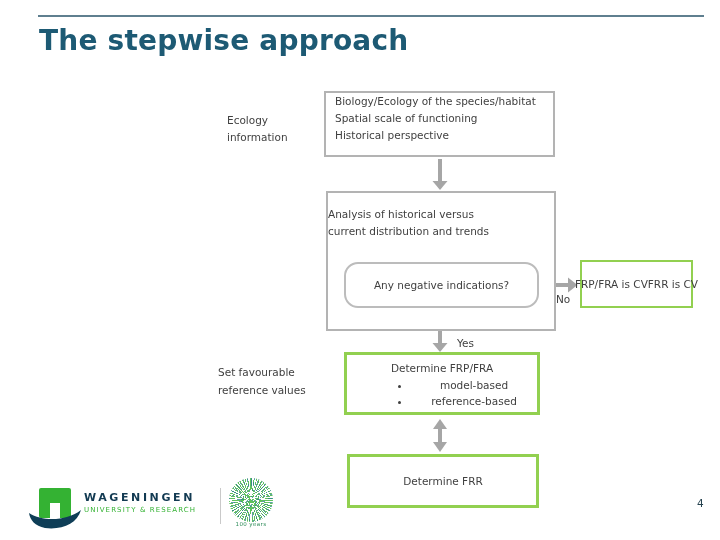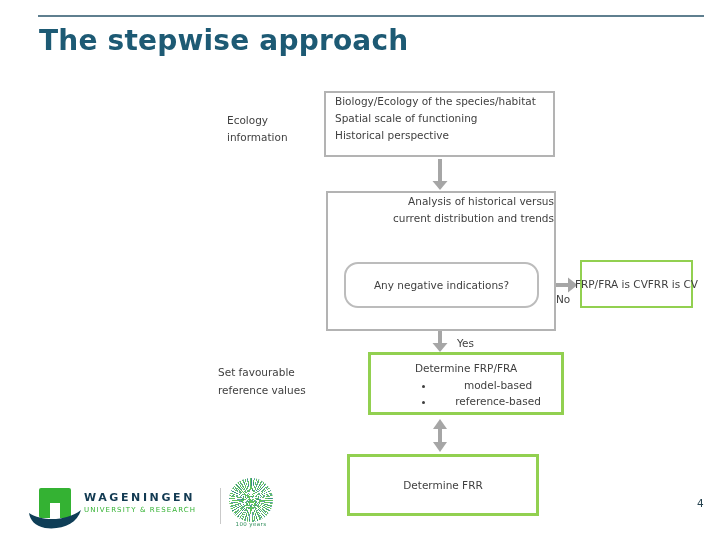--- a/index.html
+++ b/index.html
@@ -20,32 +20,32 @@
   .lbl-no{left:556px;top:291px;}
   .lbl-yes{left:457px;top:335px;}
 
   .box{
     position:absolute;box-sizing:border-box;background:#ffffff;
     color:#3f3f3f;font-size:10.5px;line-height:17px;white-space:nowrap;
   }
   .box-gray{border:2px solid #b3b3b3;}
   .box-green{border:3px solid #92d050;}
   .box1{left:324px;top:91px;width:231px;height:66px;padding:0 2px 0 9px;}
-  .box2{left:326px;top:191px;width:230px;height:140px;text-align:right;padding-top:0;}
+  .box2{left:326px;top:191px;width:230px;height:140px;text-align:left;padding-top:13px;}
   .box-q{
     left:344px;top:262px;width:195px;height:46px;border-radius:14px;border-color:#bcbcbc;
     display:flex;align-items:center;justify-content:center;
   }
   .box-cv{
     left:580px;top:260px;width:113px;height:48px;border-width:2.5px;line-height:16px;
     display:flex;flex-direction:row;align-items:center;justify-content:center;
   }
-  .box-frp{left:344px;top:352px;width:196px;height:63px;text-align:center;padding-top:5px;margin-left:24px;}
+  .box-frp{left:344px;top:352px;width:196px;height:63px;text-align:center;padding-top:5px;}
   .box-frp ul{margin:0 0 0 48px;padding:0 0 0 16px;text-align:center;line-height:16px;list-style:disc;}
-  .box-frr{left:347px;top:454px;width:192px;height:62px;display:flex;align-items:center;justify-content:center;}
+  .box-frr{left:347px;top:454px;width:192px;height:54px;display:flex;align-items:center;justify-content:center;}
 
   
   .gate{position:absolute;left:39px;top:488px;width:32px;height:30px;background:#34b233;border-radius:2px;}
   .gate-notch{position:absolute;left:11px;top:15px;width:10px;height:15px;background:#ffffff;}
   .swoosh{position:absolute;left:27px;top:508px;width:56px;height:24px;}
   .brand-name{
     position:absolute;left:84px;top:491px;font-size:11px;font-weight:bold;
     letter-spacing:2.6px;color:#123a52;white-space:nowrap;
   }
   .brand-sub{

